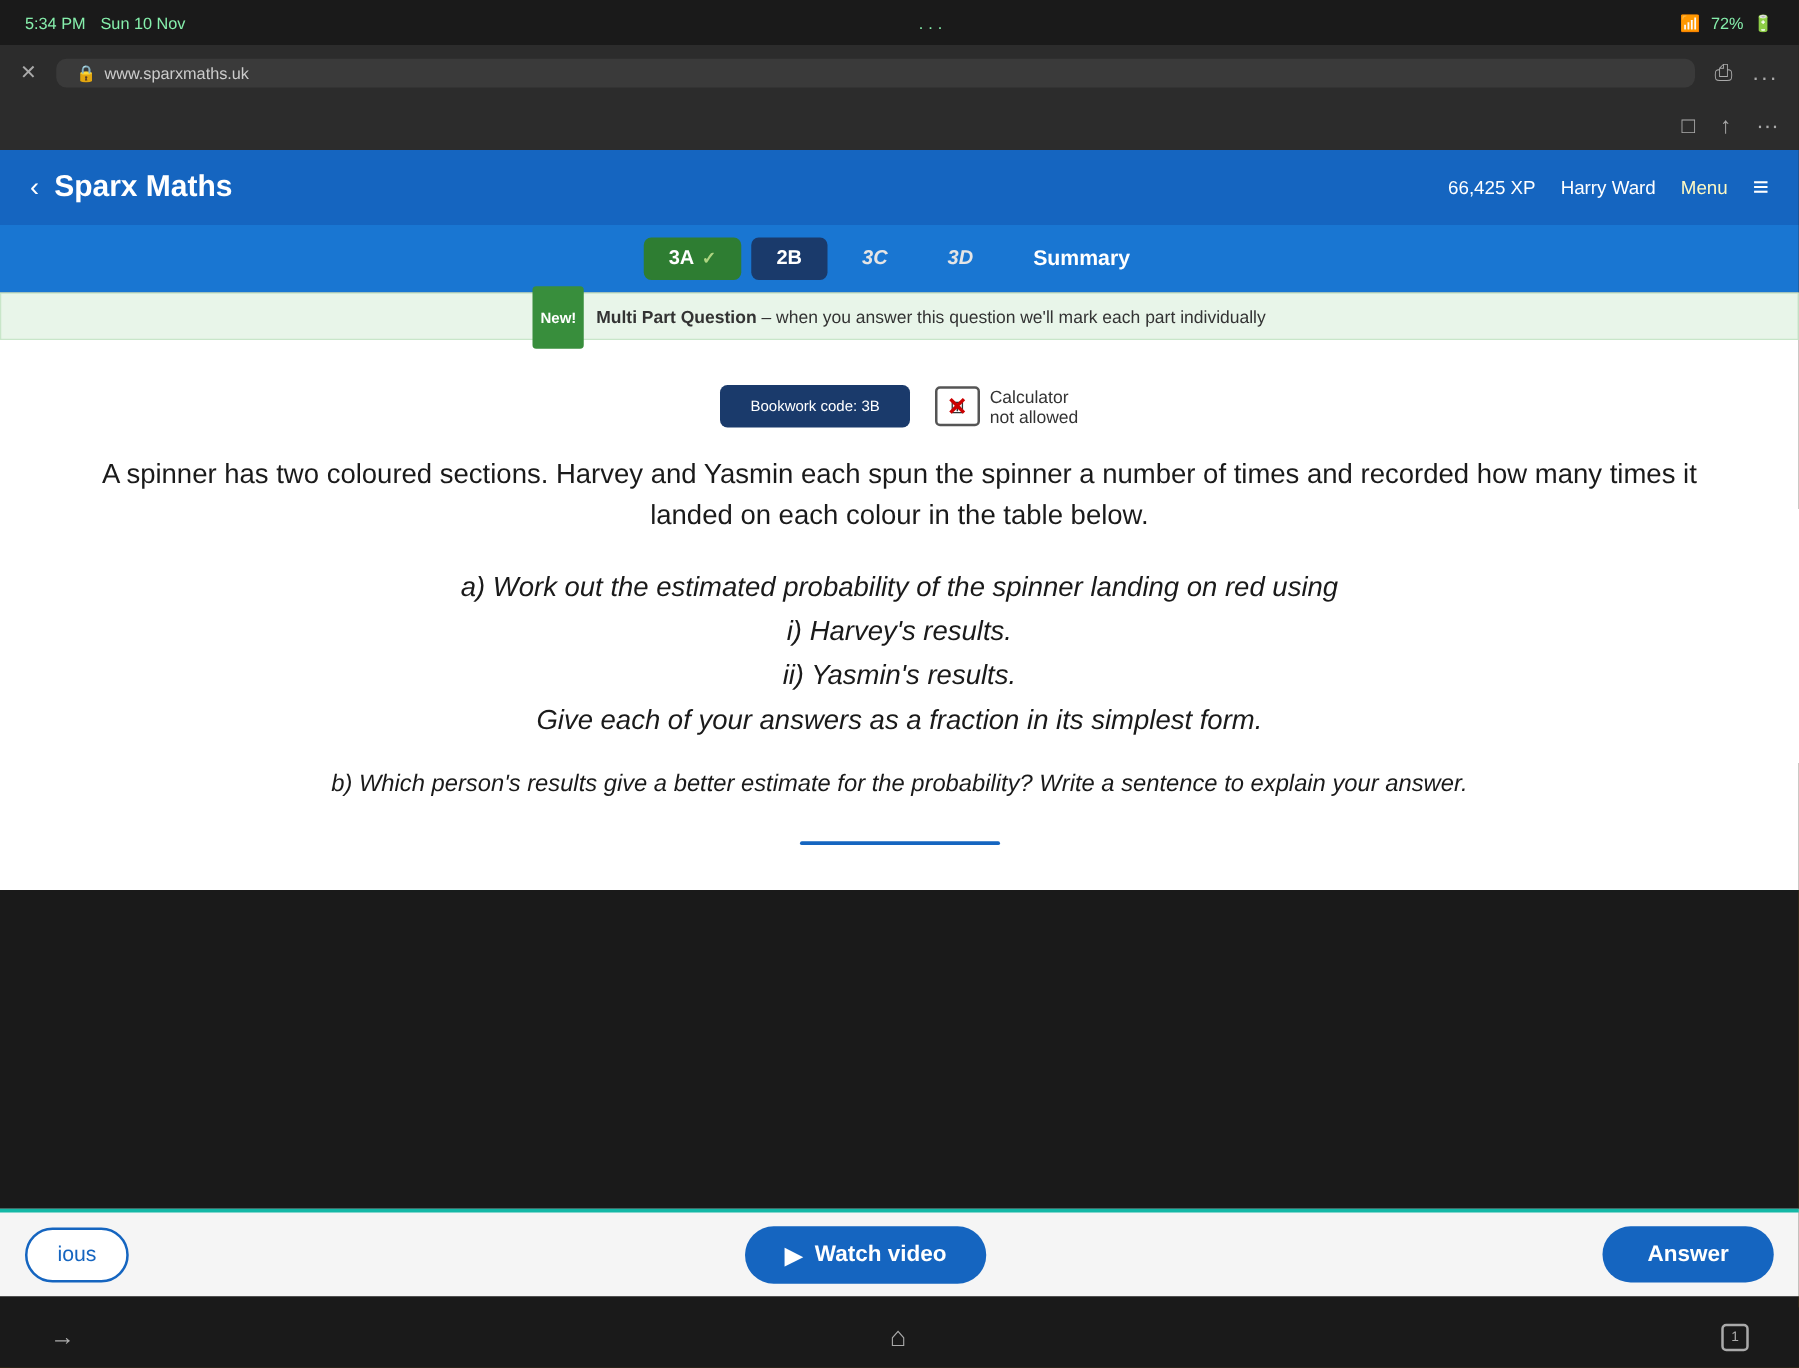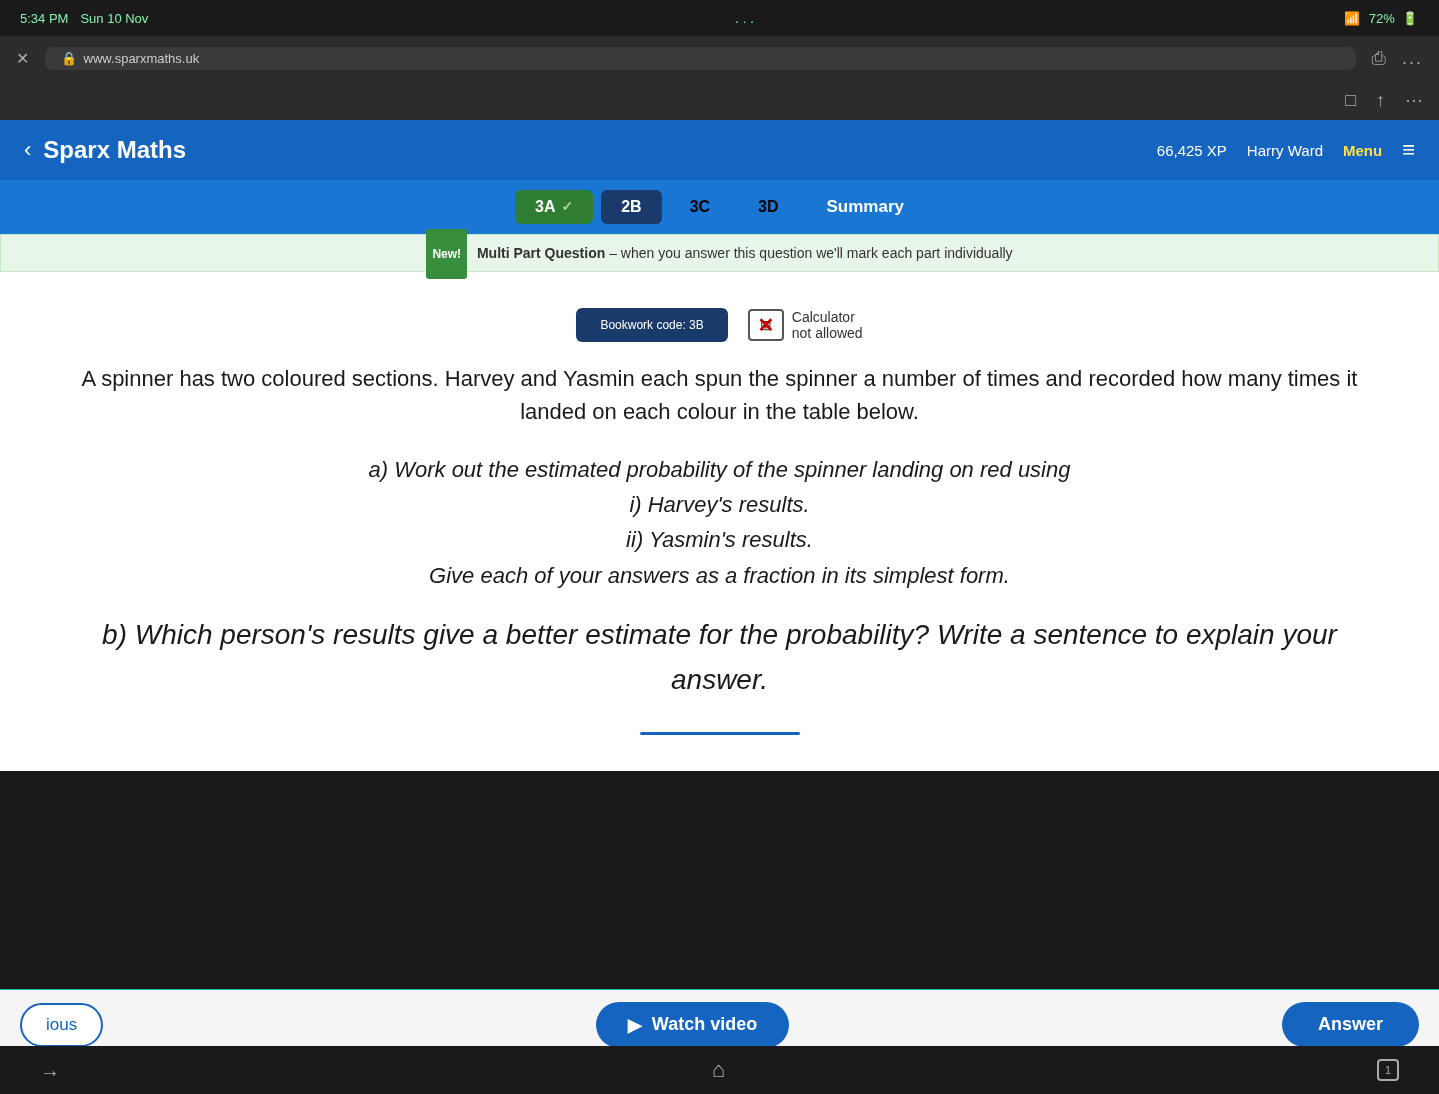--- a/index.html
+++ b/index.html
@@ -78,21 +78,21 @@
       align-items: center;
       justify-content: space-between;
       height: 60px;
     }
     .app-header-left { display: flex; align-items: center; gap: 12px; }
     .back-arrow { font-size: 22px; color: white; cursor: pointer; }
     .app-title { font-size: 24px; font-weight: bold; color: white; }
     .app-header-right { display: flex; align-items: center; gap: 20px; font-size: 15px; justify-content: space-between; }
     .xp-info { color: white; }
     .user-name { color: white; font-weight: 500; }
-    .menu-btn { color: #fde047; font-size: 15px; font-weight: 700; cursor: pointer; }
+    .menu-btn { color: #fef9c3; font-size: 15px; font-weight: 400; cursor: pointer; }
     .hamburger { font-size: 22px; color: white; }
 
     
     .tab-bar {
       background: #1976D2;
       display: flex;
       align-items: center;
       justify-content: center;
       gap: 8px;
       padding: 10px 0;
@@ -111,22 +111,23 @@
     }
     .tab.active-green {
       background: #2E7D32;
       color: white;
     }
     .tab.active-dark {
       background: #1a3a6b;
       color: white;
     }
     .tab.inactive {
-      color: #000000;
+      color: #e5e5e5;
       background: transparent;
+      font-style: italic;
     }
     .tab.summary {
       color: white;
       font-weight: 700;
       font-size: 17px;
     }
     .checkmark { color: #aed581; font-size: 14px; }
 
     
     .notice-bar {
@@ -204,37 +205,37 @@
       text-align: center;
     }
     .question-part {
       font-size: 22px;
       color: #1a1a1a;
       line-height: 1.6;
       margin-bottom: 20px;
       font-style: italic;
     }
     .question-part-b {
-      font-size: 28px;
+      font-size: 19px;
       color: #1a1a1a;
       line-height: 1.6;
       font-style: italic;
     }
 
     
     .bottom-bar {
       background: #f5f5f5;
-      border-top: 1px solid #14b8a6;
+      border-top: 3px solid #14b8a6;
       display: flex;
       align-items: center;
       justify-content: space-between;
       padding: 12px 20px;
       height: 70px;
       position: absolute;
-      bottom: 35px;
+      bottom: 57px;
       left: 0; right: 0;
     }
     .prev-btn {
       background: white;
       border: 2px solid #1565C0;
       color: #1565C0;
       padding: 10px 24px;
       border-radius: 30px;
       font-size: 17px;
       font-weight: 500;

